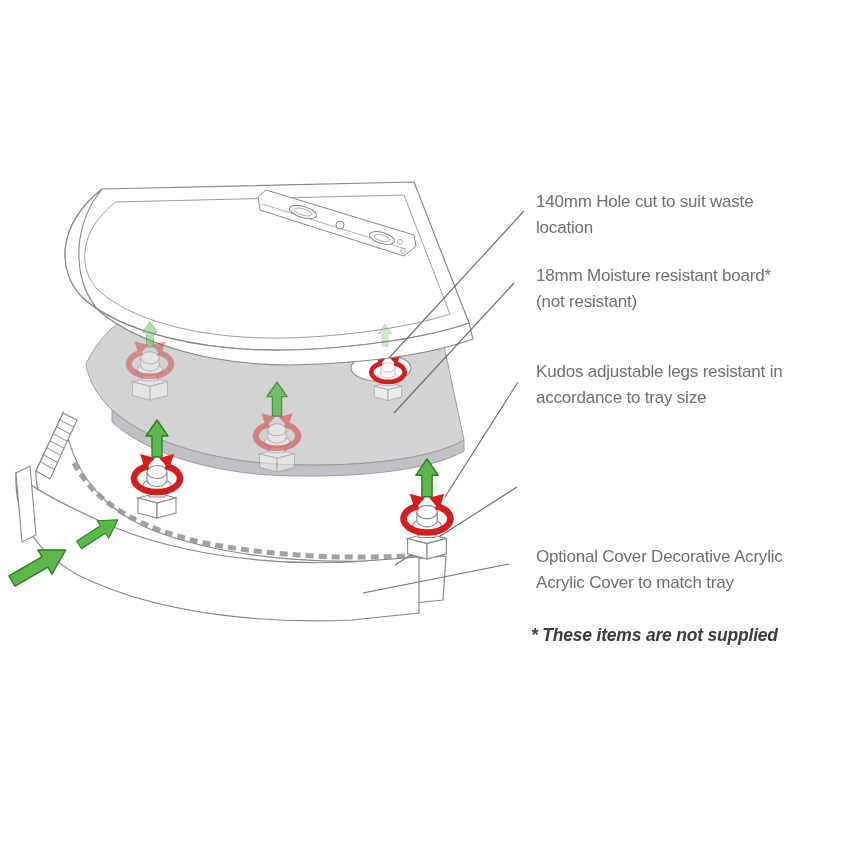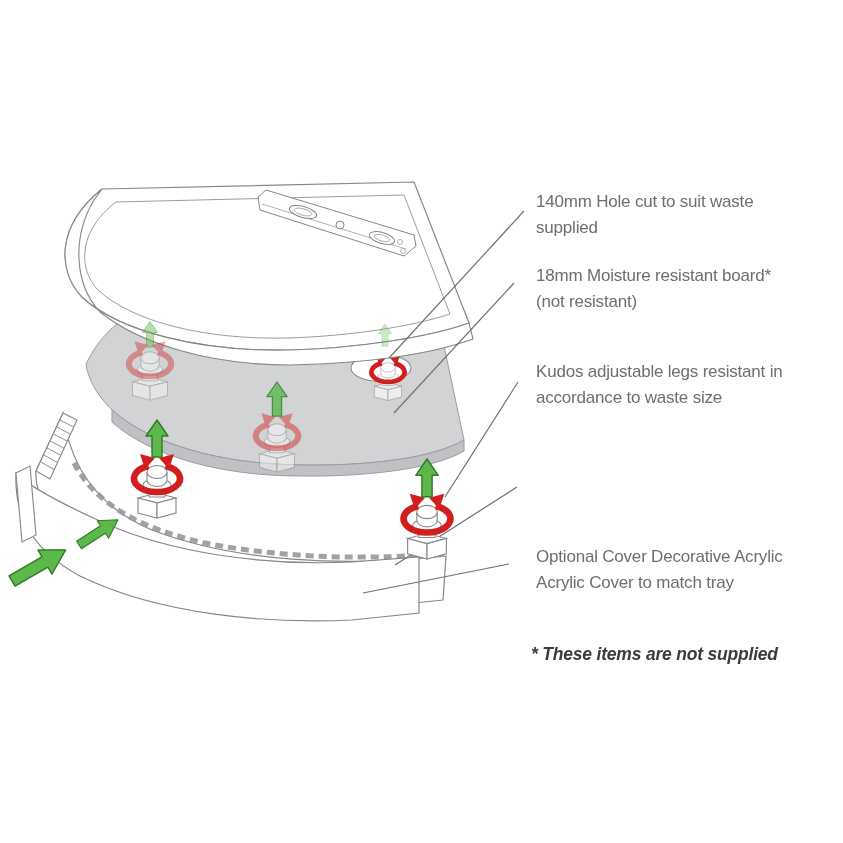--- a/index.html
+++ b/index.html
@@ -24,21 +24,21 @@
     position:absolute;left:536px;width:300px;
     color:var(--text-grey);font-size:17px;line-height:26px;letter-spacing:-0.2px;
   }
   .annotation span{display:block;white-space:nowrap;}
   .footnote{
     position:absolute;left:531px;width:310px;
     color:var(--footnote-color);font-size:17.5px;font-weight:bold;font-style:italic;
     white-space:nowrap;letter-spacing:-0.2px;
   }
   .a1{top:157px}.a2{top:231px}.a3{top:327px}.a4{top:442px}.a5{top:512px}
-  .fn{top:612px}
+  .fn{top:593px}
 </style>
 </head>
 <body>
 
 <div class="stage">
 
   <svg class="diagram-svg" width="843" height="843" viewBox="0 0 843 843">
     <defs>
       <g id="legbody">
         <path d="M-19,28 L0,23 L19,28 L0,33 Z" fill="#fff" stroke="var(--outline-grey)" stroke-width="1.1"></path>
@@ -192,29 +192,29 @@
           <use href="#ring"></use>
         </g>
       <g>
           <use href="#uparrow"></use>
         </g>
     </g>
   </svg>
 
   <div class="annotation a1">
     <span>140mm Hole cut to suit waste</span>
-    <span>supplied</span>
+    <span>location</span>
   </div>
   <div class="annotation a2">
     <span>18mm Moisture resistant board*</span>
     <span>(not resistant)</span>
   </div>
   <div class="annotation a3">
     <span>Kudos adjustable legs resistant in</span>
-    <span>accordance to waste size</span>
+    <span>accordance to tray size</span>
   </div>
   <div class="annotation a5">
     <span>Optional Cover Decorative Acrylic</span>
     <span>Acrylic Cover to match tray</span>
   </div>
   <div class="footnote fn">* These items are not supplied</div>
 
 </div>
 
 </body></html>

